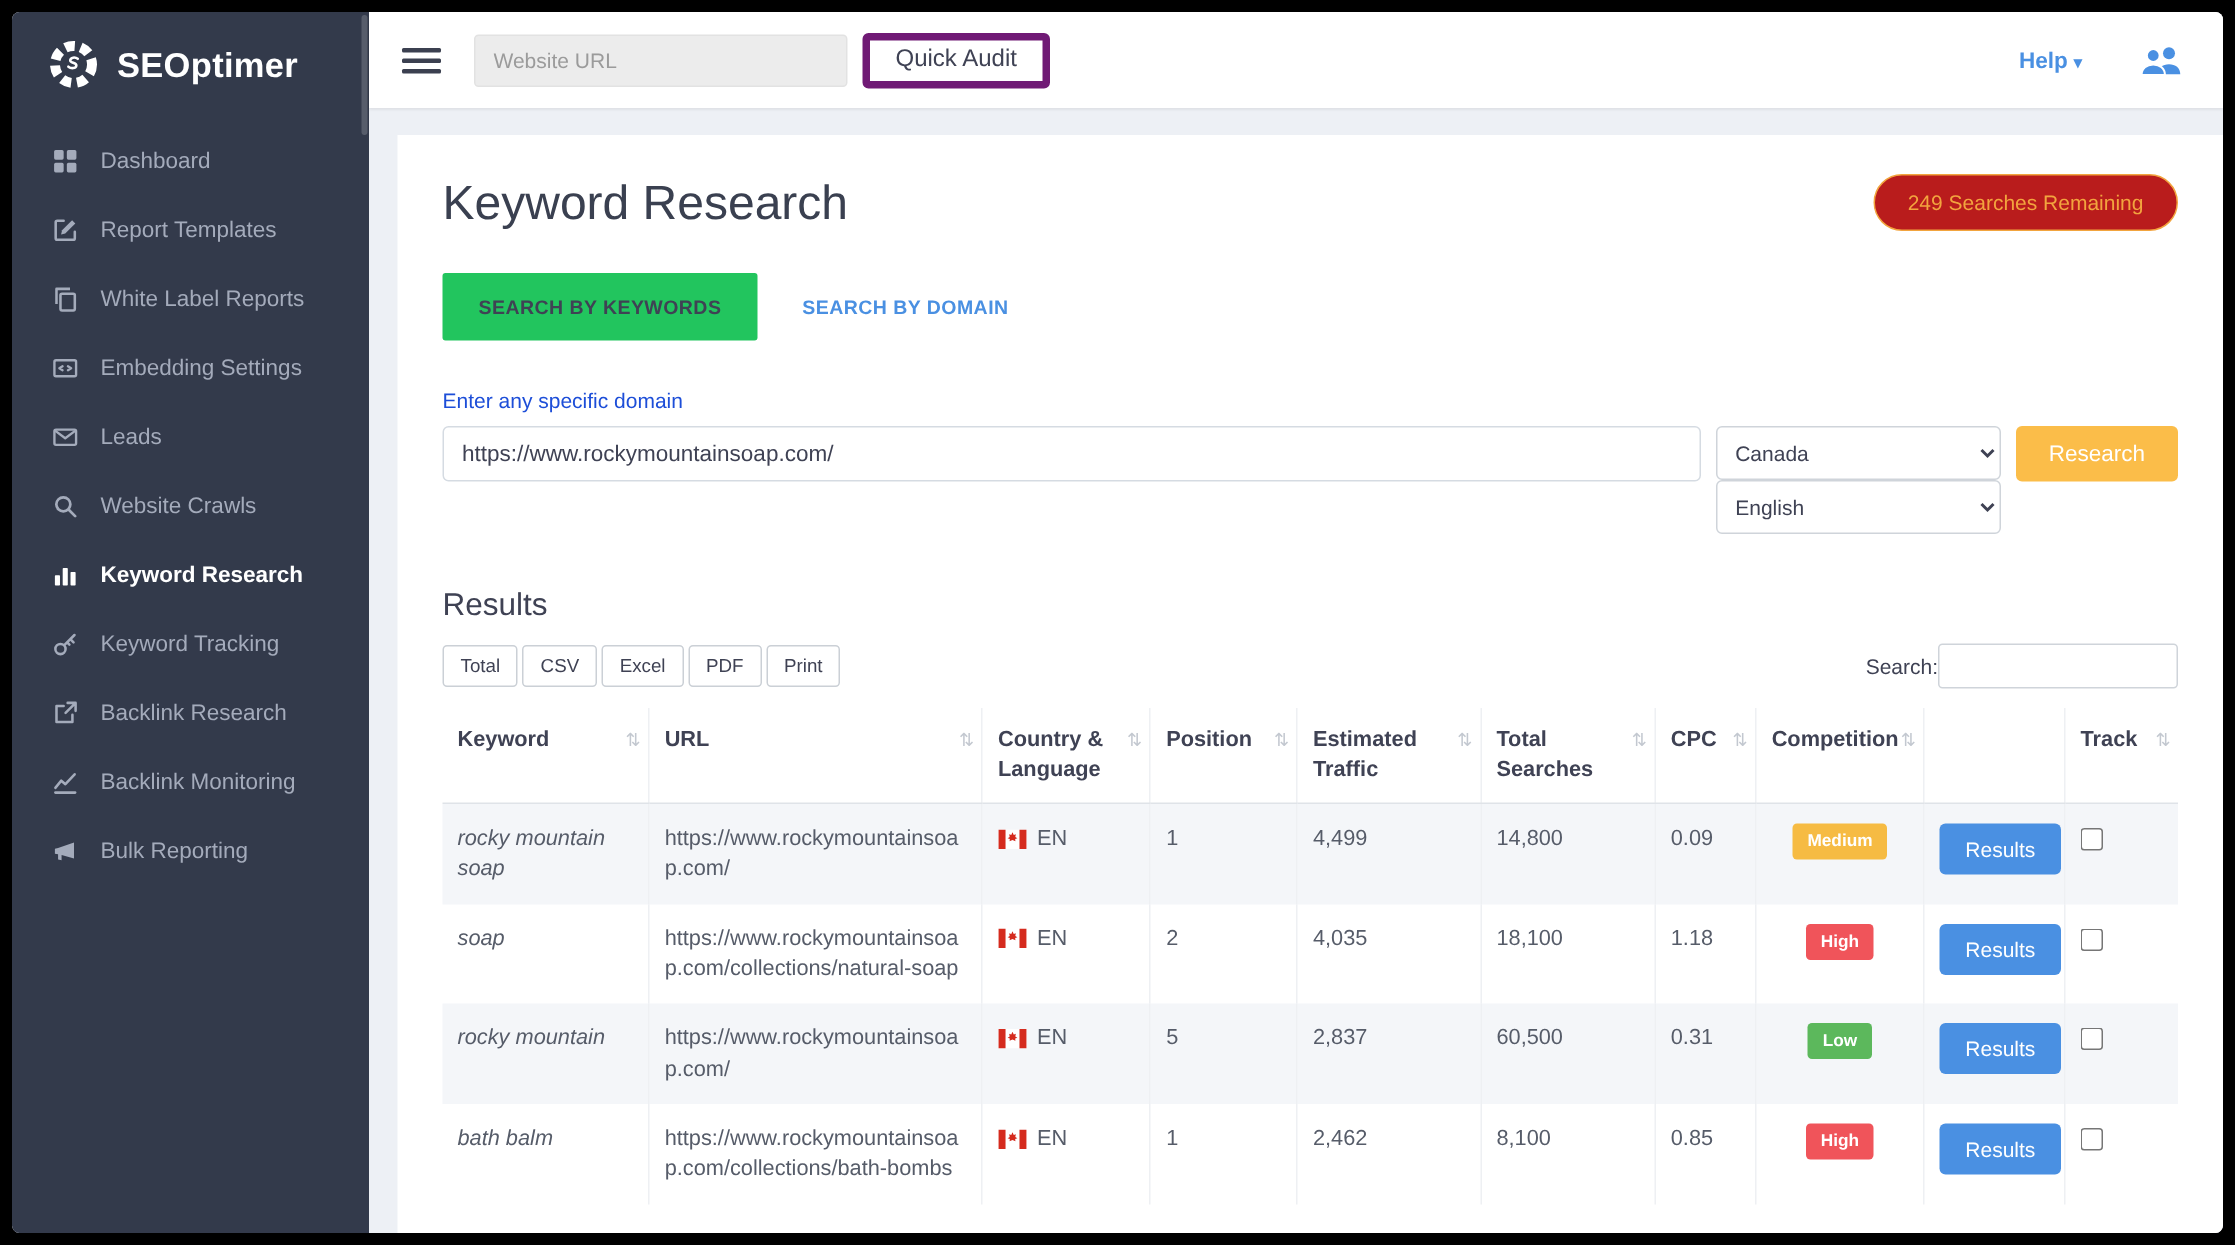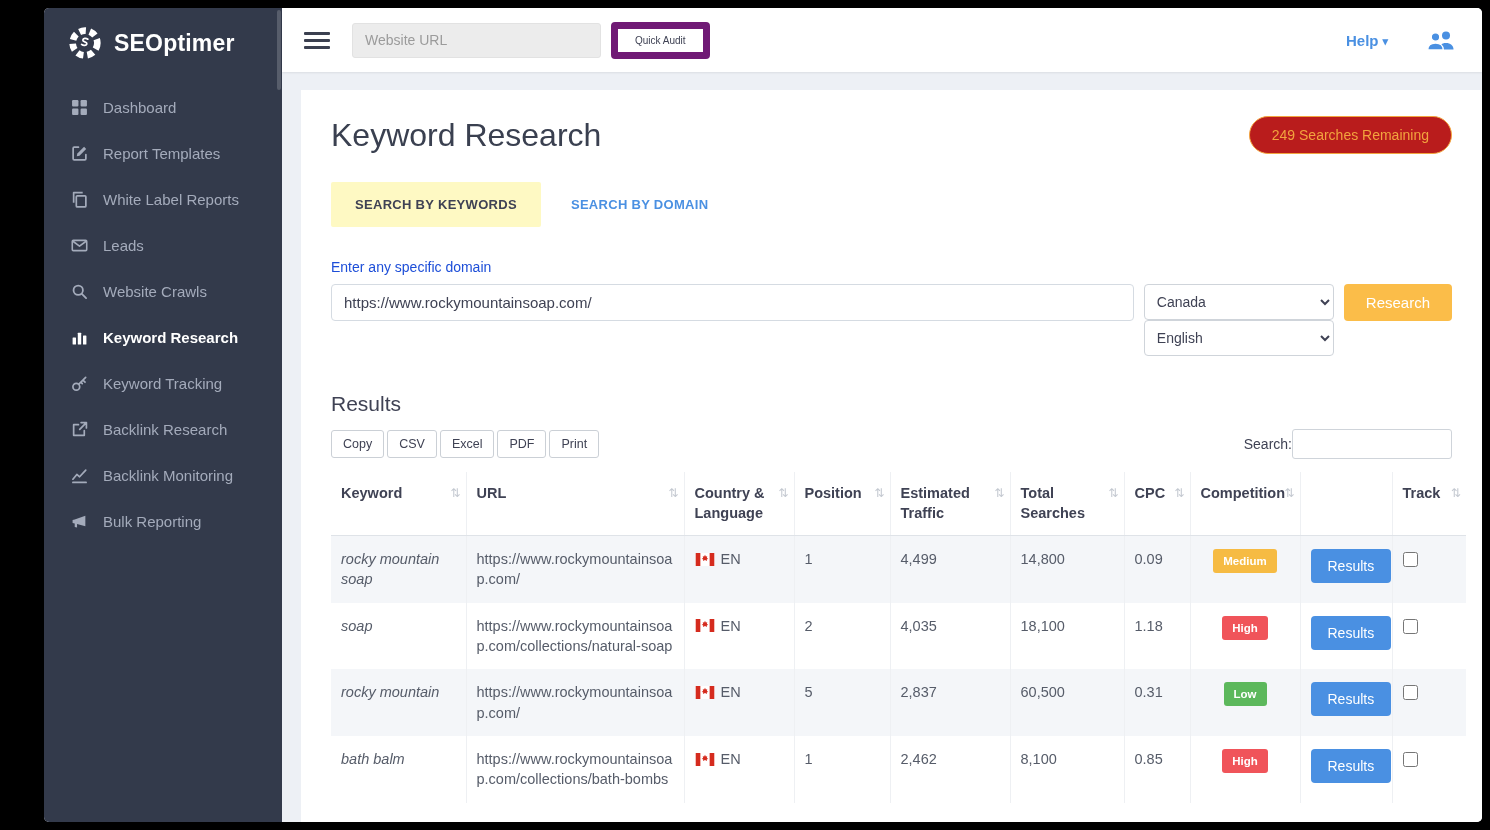--- a/index.html
+++ b/index.html
@@ -1,53 +1,53 @@
 <!DOCTYPE html>
 <html><head>
 <meta charset="utf-8">
 <style>
   * { box-sizing: border-box; margin: 0; padding: 0; }
   html,body { width:1490px; height:830px; background:#000; font-family:"Liberation Sans", sans-serif; }
-  .frame { position:absolute; inset:8px; border-radius:5px; overflow:hidden; display:flex; background:#edf0f5;margin-left:36px; }
+  .frame { position:absolute; inset:8px; border-radius:5px; overflow:hidden; display:flex; background:#edf0f5; }
 
   
   .sidebar { width:238px; flex-shrink:0; background:#333a4b; color:#a4abbb; display:flex; flex-direction:column; position:relative; }
   .sidebar .logo { display:flex; align-items:center; gap:10px; padding:16px 0 14px 22px; }
   .logo-mark { width:38px; height:38px; }
   .brand-text { color:#fff; font-size:23px; font-weight:700; letter-spacing:.2px; }
   .sb-scroll-thumb { position:absolute; right:1px; top:2px; width:4px; height:80px; background:rgba(255,255,255,.18); border-radius:2px; }
   .menu { margin-top:8px; }
   .menu-item { display:flex; align-items:center; gap:15px; height:46px; padding-left:27px; font-size:15px; cursor:pointer; color:#a4abbb; }
   .menu-item svg { width:17px; height:17px; flex-shrink:0; }
   .menu-item.active { color:#ffffff; font-weight:700; }
 
   
   .main { flex:1; display:flex; flex-direction:column; min-width:0; }
   .topbar { height:64px; background:#fff; display:flex; align-items:center; padding:0 26px 0 16px; box-shadow:0 1px 2px rgba(0,0,0,.08); position:relative; z-index:2; }
   .hamburger { width:26px; display:flex; flex-direction:column; gap:4px; cursor:pointer; margin:0 22px 0 6px; }
   .hamburger span { display:block; height:3px; background:#3b4050; border-radius:1px; }
   .url-input { width:249px; height:35px; background:#ececec; border:1px solid #e2e2e2; border-radius:3px; padding:0 12px; font-size:14px; color:#444; font-family:"Liberation Sans",sans-serif; }
   .url-input::placeholder { color:#9b9b9b; }
-  .quick-audit { margin-left:10px; height:37px; padding:0 17px; background:#fff; border:7px solid #701a75; border-radius:4px; font-size:10px; color:#3f4254; cursor:pointer; font-family:"Liberation Sans",sans-serif; }
+  .quick-audit { margin-left:10px; height:37px; padding:0 17px; background:#fff; border:5px solid #701a75; border-radius:4px; font-size:16px; color:#3f4254; cursor:pointer; font-family:"Liberation Sans",sans-serif; }
   .topbar-right { margin-left:auto; display:flex; align-items:center; gap:38px; }
   .help-link { color:#4a90e2; font-size:15px; font-weight:700; cursor:pointer; display:flex; align-items:center; gap:4px; }
   .help-link .caret { font-size:11px; position:relative; top:1px; }
   .people-icon { width:30px; height:22px; cursor:pointer; }
 
   
   .content { flex:1; padding:18px 0 0 19px; overflow:hidden; }
   .card { background:#fff; height:100%; padding:26px 30px 0 30px; overflow:hidden; }
 
   .title-row { display:flex; align-items:center; justify-content:space-between; }
   .page-title { font-size:32px; font-weight:500; color:#3a4050; }
   .pill { border:1px solid #f2a43e; color:#f2a43e; border-radius:20px; padding:10px 22px; font-size:14px; background:#b91c1c; cursor:pointer; font-family:"Liberation Sans",sans-serif; }
 
   .tabs { display:flex; margin-top:28px; }
   .tab { padding:15px 24px; font-size:13px; font-weight:700; letter-spacing:.3px; cursor:pointer; border-radius:2px; }
-  .tab.active { background:#fef9c3; color:#3f4254; }
+  .tab.active { background:#22c55e; color:#3f4254; }
   .tab.inactive { background:transparent; color:#4a90e2; margin-left:6px; }
 
   .form-label { margin-top:32px; font-size:14px; color:#1d4ed8; }
   .form-row { display:flex; gap:10px; margin-top:9px; align-items:flex-start; }
   .domain-input { width:840px; height:37px; border:1px solid #d5dbe2; border-radius:4px; padding:0 12px; font-size:15px; color:#3f4254; font-family:"Liberation Sans",sans-serif; }
   .select-col { display:flex; flex-direction:column; gap:0; }
   .select-col select { width:190px; height:36px; border:1px solid #cfd4da; border-radius:4px; padding:0 8px; font-size:14px; color:#3f4254; background:#fff; font-family:"Liberation Sans",sans-serif; }
   .research-btn { height:37px; padding:0 22px; background:#fbbd49; color:#fff; border:none; border-radius:4px; font-size:15px; cursor:pointer; font-family:"Liberation Sans",sans-serif; }
 
   .results-heading { margin-top:36px; font-size:21px; font-weight:500; color:#3f4254; }
@@ -111,20 +111,27 @@
         <span>Report Templates</span>
       </div>
       <div class="menu-item">
         <svg viewBox="0 0 16 16" fill="none" stroke="currentColor" stroke-width="1.6" stroke-linejoin="round">
             <rect x="5" y="4.5" width="9" height="10.5" rx="1"></rect>
             <path d="M2.5 11V1.5H11"></path>
           </svg>
         <span>White Label Reports</span>
       </div>
       <div class="menu-item">
+        <svg viewBox="0 0 16 16" fill="none" stroke="currentColor" stroke-width="1.5" stroke-linecap="round" stroke-linejoin="round">
+            <rect x="1.2" y="3" width="13.6" height="10" rx="1"></rect>
+            <path d="M6.3 6.8 4.3 8l2 1.2M9.7 6.8l2 1.2-2 1.2"></path>
+          </svg>
+        <span>Embedding Settings</span>
+      </div>
+      <div class="menu-item">
         <svg viewBox="0 0 16 16" fill="none" stroke="currentColor" stroke-width="1.5" stroke-linejoin="round">
             <rect x="1.2" y="3.2" width="13.6" height="9.6" rx="1"></rect>
             <path d="M1.8 4l6.2 4.6L14.2 4"></path>
           </svg>
         <span>Leads</span>
       </div>
       <div class="menu-item">
         <svg viewBox="0 0 16 16" fill="none" stroke="currentColor" stroke-width="1.7" stroke-linecap="round">
             <circle cx="6.8" cy="6.8" r="4.4"></circle>
             <path d="M10.2 10.2 14.2 14.2"></path>
@@ -221,21 +228,21 @@
             <select>
               <option>English</option>
             </select>
           </div>
           <button class="research-btn">Research</button>
         </div>
 
         <h2 class="results-heading">Results</h2>
 
         <div class="toolbar">
-          <button class="export-btn">Copy</button>
+          <button class="export-btn">Total</button>
           <button class="export-btn">CSV</button>
           <button class="export-btn">Excel</button>
           <button class="export-btn">PDF</button>
           <button class="export-btn">Print</button>
           <div class="toolbar-right">
             <span class="search-label">Search:</span>
             <input class="search-input" type="text" style="">
           </div>
         </div>
 

